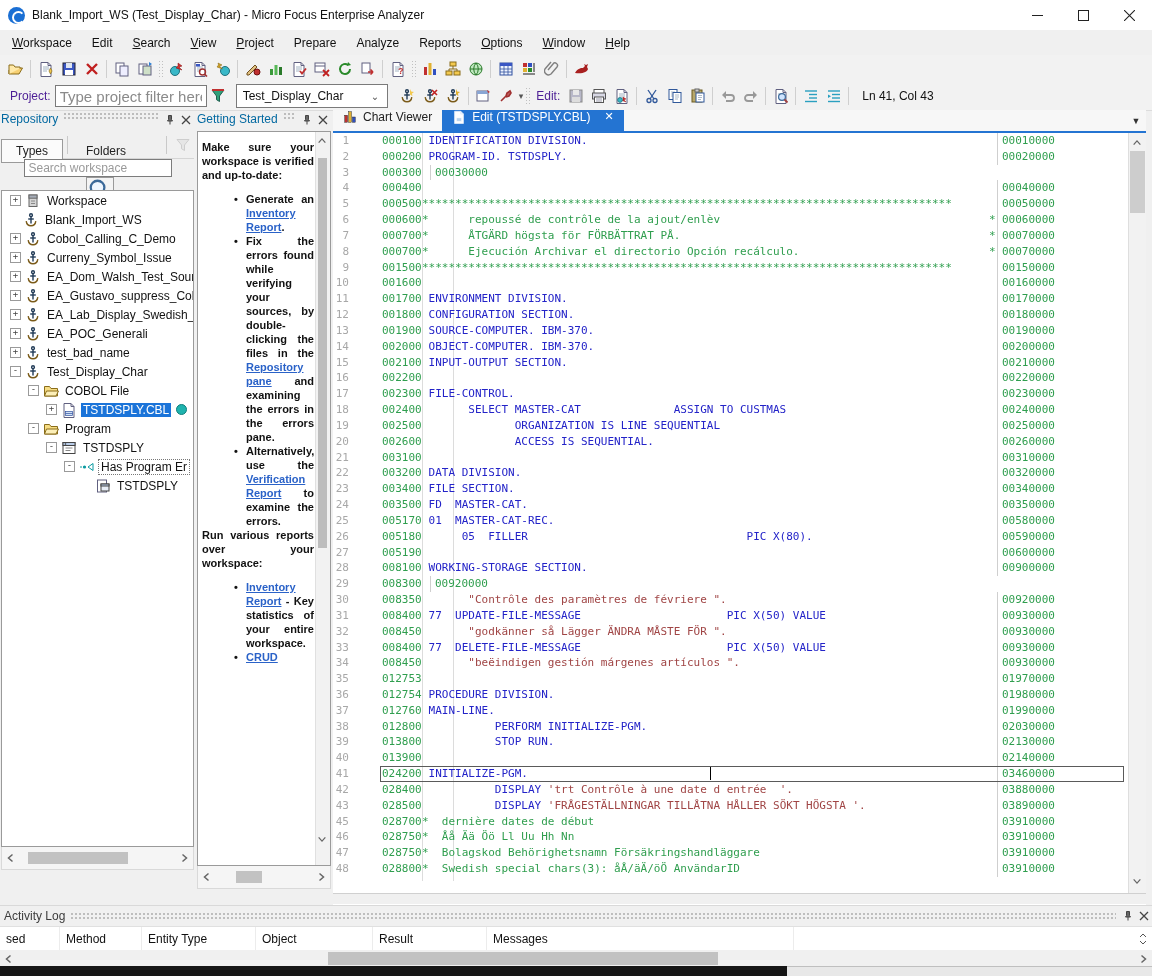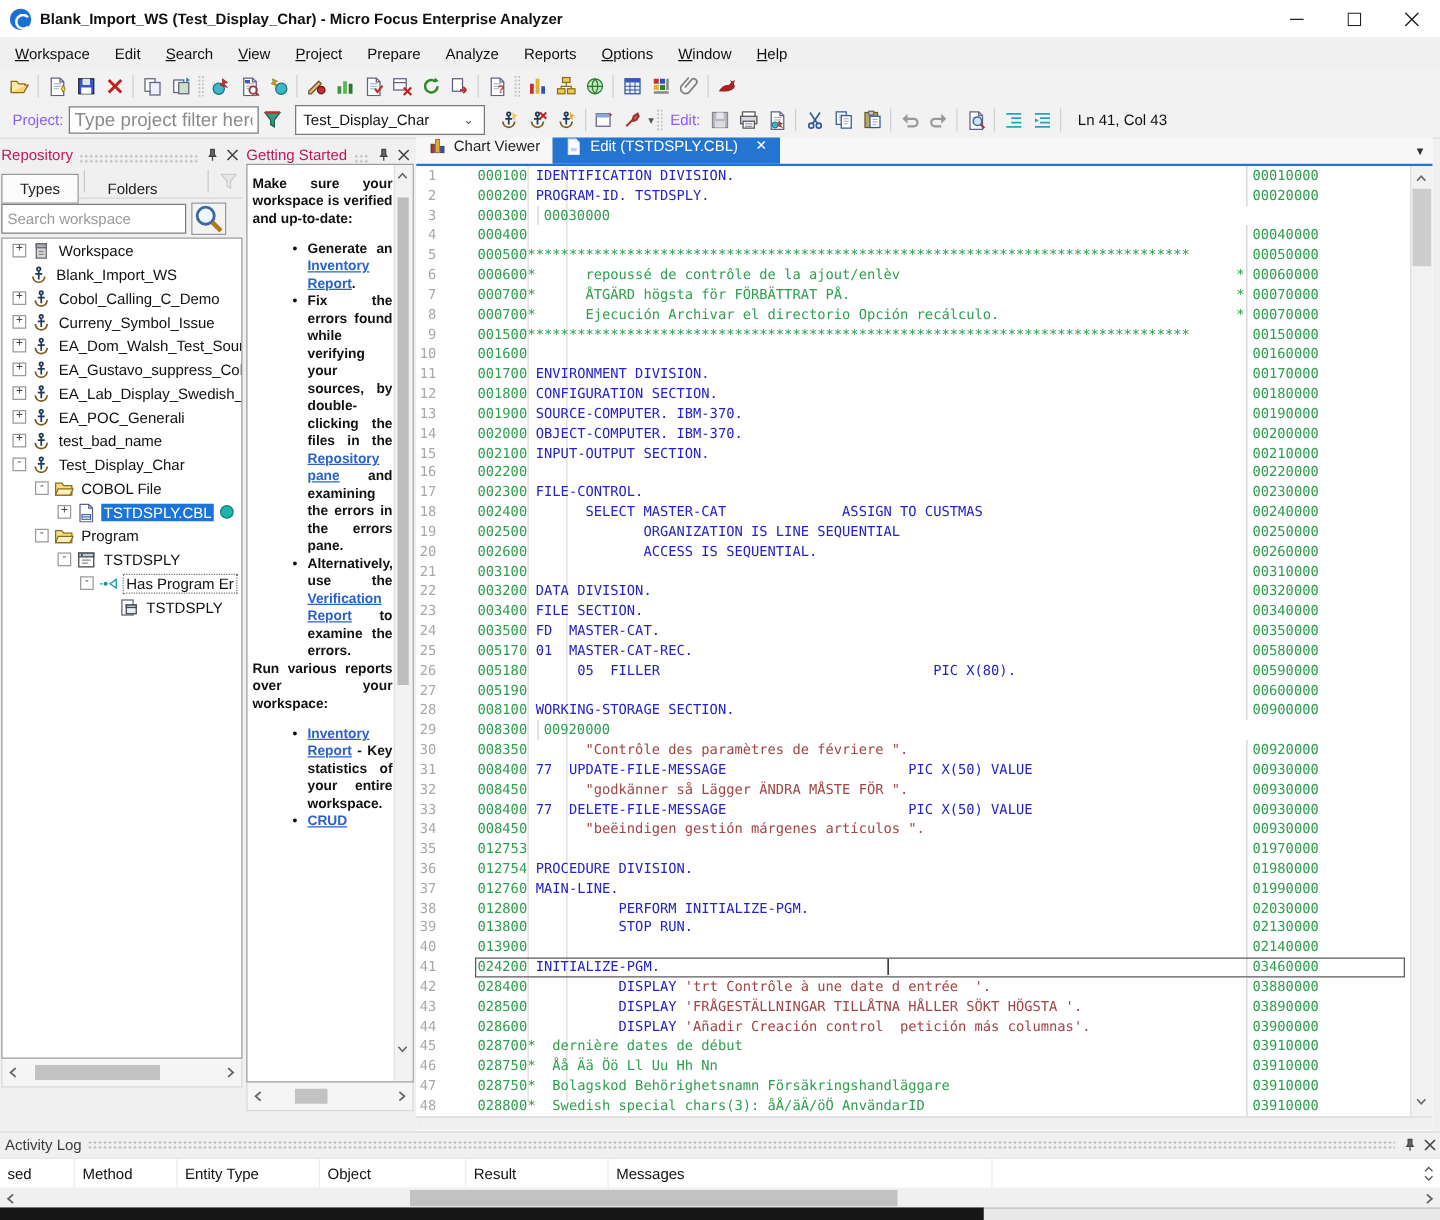--- a/index.html
+++ b/index.html
@@ -1,56 +1,56 @@
 <!DOCTYPE html>
 <html><head>
 <meta charset="utf-8">
 <style>
   html,body{margin:0;padding:0;}
   body{width:1152px;height:976px;position:relative;overflow:hidden;
        font-family:"Liberation Sans",sans-serif;background:#f0f0f0;font-size:12px;color:#1a1a1a;}
   .abs{position:absolute;}
   
-  #titlebar{left:0;top:0;width:1152px;height:30px;background:#ffffff;border-bottom:1px solid #e2e2e2;display:flex;align-items:center;font-weight:bold;}
+  #titlebar{left:0;top:0;width:1152px;height:30px;background:#ffffff;border-bottom:1px solid #e2e2e2;display:flex;align-items:center;}
   #appicon{width:17px;height:17px;border-radius:50%;background:#1a6fd4;margin:0 7px 0 8px;position:relative;}
   #appicon::after{content:"";position:absolute;left:4px;top:4px;width:9px;height:9px;border:2px solid #fff;border-radius:50%;border-right-color:transparent;}
   #wtitle{flex:1;font-size:12px;color:#111;}
   .winbtn{width:46px;height:30px;display:flex;align-items:center;justify-content:center;font-size:13px;color:#222;}
   
   #menubar{left:0;top:30px;width:1152px;height:25px;background:#f0f0f0;display:flex;align-items:center;padding-left:2px;}
   .menu-item{padding:3px 10px;color:#111;}
   
   #toolbar1{left:0;top:55px;width:1152px;height:27px;background:#f2f2f2;display:flex;align-items:center;padding-left:4px;border-bottom:1px solid #e6e6e6;}
   #toolbar2{left:0;top:82px;width:1152px;height:28px;background:#f2f2f2;display:flex;align-items:center;padding-left:6px;border-bottom:1px solid #dcdcdc;}
   .tbtn{width:23px;height:22px;display:flex;align-items:center;justify-content:center;}
   .tbtn svg{width:16px;height:16px;}
   .tsep{width:1px;height:18px;background:#cfcfcf;margin:0 3px;}
   .tdsep{width:5px;height:18px;margin:0 2px;background-image:radial-gradient(#c0c0c0 0.7px,transparent 0.8px);background-size:3px 3px;}
   .dis{opacity:.4;filter:grayscale(1);}
-  .tb-label{margin:0 4px;color:#8b5cf6;text-align:center;}
+  .tb-label{margin:0 4px;color:#4c1d95;text-align:center;}
   #proj-filter{width:142px;height:18px;border:1px solid #7a7a7a;font-size:15px;padding:1px 4px;color:#333;font-family:"Liberation Sans",sans-serif;}
   #proj-filter::placeholder{color:#8a8a8a;}
   #proj-select{width:150px;height:22px;border:1px solid #7a7a7a;background:#fff;display:flex;align-items:center;margin-left:6px;}
   #proj-select .val{flex:1;padding-left:6px;color:#111;}
   #proj-select .dd{width:16px;color:#555;font-size:10px;}
   #pos-indicator{margin-left:10px;color:#111;}
   .caret-dd{font-size:9px;color:#555;margin-left:1px;}
   
-  .panel-head{height:19px;display:flex;align-items:flex-end;color:#be185d;}
+  .panel-head{height:19px;display:flex;align-items:flex-start;color:#0369a1;}
   .panel-title{margin-right:5px;white-space:nowrap;}
   .dotfill{flex:1;height:8px;background-image:radial-gradient(#bdbdbd 0.8px,transparent 0.9px);background-size:4px 4px;margin-right:4px;}
   .headbtn{width:16px;height:15px;display:flex;align-items:center;justify-content:center;}
   .headbtn svg{width:12px;height:12px;}
   
   #repo{left:1px;top:112px;width:193px;height:784px;}
   #repo-tabs{height:27px;display:flex;align-items:center;border-bottom:1px solid #d5d5d5;}
   .rtab{padding:4px 14px;color:#222;margin-top:12px;}
   .rtab.active{background:#fbfbfb;border:1px solid #9a9a9a;}
   .rtab-sep{width:1px;height:18px;background:#c9c9c9;margin:0 4px;}
-  #repo-search{height:31px;display:flex;align-items:center;}
+  #repo-search{height:31px;display:flex;align-items:center;flex-direction:column;}
   #search-input{width:138px;height:20px;border:1px solid #7c7c7c;font-size:12px;padding:1px 4px;font-family:"Liberation Sans",sans-serif;}
   #search-input::placeholder{color:#9a9a9a;}
   #search-btn{width:26px;height:24px;border:1px solid #9a9a9a;background:#f4f4f4;margin-left:4px;display:flex;align-items:center;justify-content:center;}
   #tree{background:#fff;border:1px solid #9a9a9a;height:655px;overflow:hidden;position:relative;}
   .trow{height:19px;display:flex;align-items:center;white-space:nowrap;}
   .texp{width:9px;height:9px;border:1px solid #9a9a9a;background:#fff;color:#444;font-size:9px;line-height:7px;text-align:center;flex:none;margin-right:4px;font-family:"DejaVu Sans Mono",monospace;}
   .texp.none{border:none;background:transparent;}
   .ticon{width:16px;height:16px;flex:none;margin-right:4px;}
   .ticon svg{width:16px;height:16px;}
   .tlabel{color:#111;padding:0 2px;}
@@ -800,21 +800,20 @@
       <div class="crow"><span class="ln">34</span><span class="seq">008450</span><span class="ctext"><span class="s">       "beëindigen gestión márgenes artículos ".</span></span><span class="rstar c"></span><span class="rseq">00930000</span></div>
       <div class="crow"><span class="ln">35</span><span class="seq">012753</span><span class="ctext"></span><span class="rstar c"></span><span class="rseq">01970000</span></div>
       <div class="crow"><span class="ln">36</span><span class="seq">012754</span><span class="ctext"><span class="k"> PROCEDURE DIVISION.</span></span><span class="rstar c"></span><span class="rseq">01980000</span></div>
       <div class="crow"><span class="ln">37</span><span class="seq">012760</span><span class="ctext"><span class="k"> MAIN-LINE.</span></span><span class="rstar c"></span><span class="rseq">01990000</span></div>
       <div class="crow"><span class="ln">38</span><span class="seq">012800</span><span class="ctext"><span class="k">           PERFORM INITIALIZE-PGM.</span></span><span class="rstar c"></span><span class="rseq">02030000</span></div>
       <div class="crow"><span class="ln">39</span><span class="seq">013800</span><span class="ctext"><span class="k">           STOP RUN.</span></span><span class="rstar c"></span><span class="rseq">02130000</span></div>
       <div class="crow"><span class="ln">40</span><span class="seq">013900</span><span class="ctext"></span><span class="rstar c"></span><span class="rseq">02140000</span></div>
       <div class="crow"><span class="ln">41</span><span class="seq">024200</span><span class="ctext"><span class="k"> INITIALIZE-PGM.</span></span><span class="rstar c"></span><span class="rseq">03460000</span><div class="curbox"></div><div class="caret"></div></div>
       <div class="crow"><span class="ln">42</span><span class="seq">028400</span><span class="ctext"><span class="k">           DISPLAY </span><span class="s">'trt Contrôle à une date d entrée  '.</span></span><span class="rstar c"></span><span class="rseq">03880000</span></div>
       <div class="crow"><span class="ln">43</span><span class="seq">028500</span><span class="ctext"><span class="k">           DISPLAY </span><span class="s">'FRÅGESTÄLLNINGAR TILLÅTNA HÅLLER SÖKT HÖGSTA '.</span></span><span class="rstar c"></span><span class="rseq">03890000</span></div>
-      <div class="crow"><span class="ln">44</span><span class="seq">028600</span><span class="ctext"><span class="k">           DISPLAY </span><span class="s">'Añadir Creación control  petición más columnas'.</span></span><span class="rstar c"></span><span class="rseq">03900000</span></div>
       <div class="crow"><span class="ln">45</span><span class="seq">028700</span><span class="ctext"><span class="c">*  dernière dates de début</span></span><span class="rstar c"></span><span class="rseq">03910000</span></div>
       <div class="crow"><span class="ln">46</span><span class="seq">028750</span><span class="ctext"><span class="c">*  Åå Ää Öö Ll Uu Hh Nn</span></span><span class="rstar c"></span><span class="rseq">03910000</span></div>
       <div class="crow"><span class="ln">47</span><span class="seq">028750</span><span class="ctext"><span class="c">*  Bolagskod Behörighetsnamn Försäkringshandläggare</span></span><span class="rstar c"></span><span class="rseq">03910000</span></div>
       <div class="crow"><span class="ln">48</span><span class="seq">028800</span><span class="ctext"><span class="c">*  Swedish special chars(3): åÅ/äÄ/öÖ AnvändarID</span></span><span class="rstar c"></span><span class="rseq">03910000</span></div>
     </div>
   <div id="ed-vscroll">
     <span class="chev" style="top:4px;"><svg viewBox="0 0 12 12" fill="none" stroke="#666" stroke-width="1.5">
           <polyline points="2,8 6,3.5 10,8"></polyline>
         </svg></span>
     <span id="ed-vthumb"></span>

